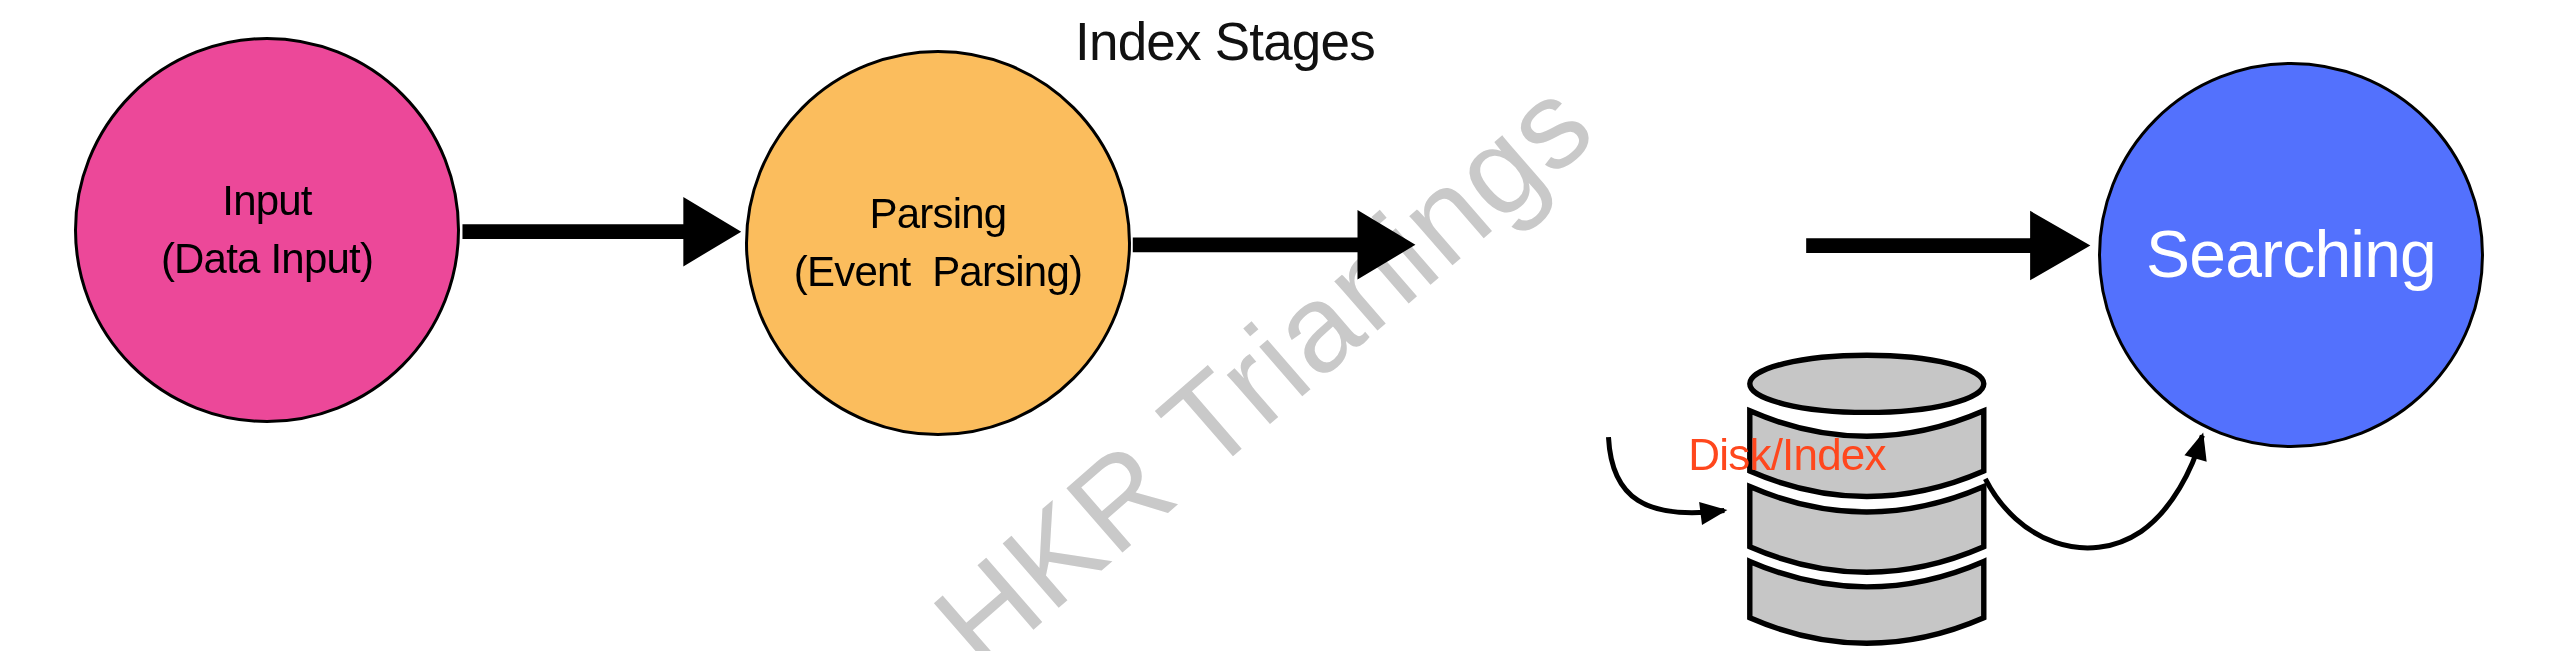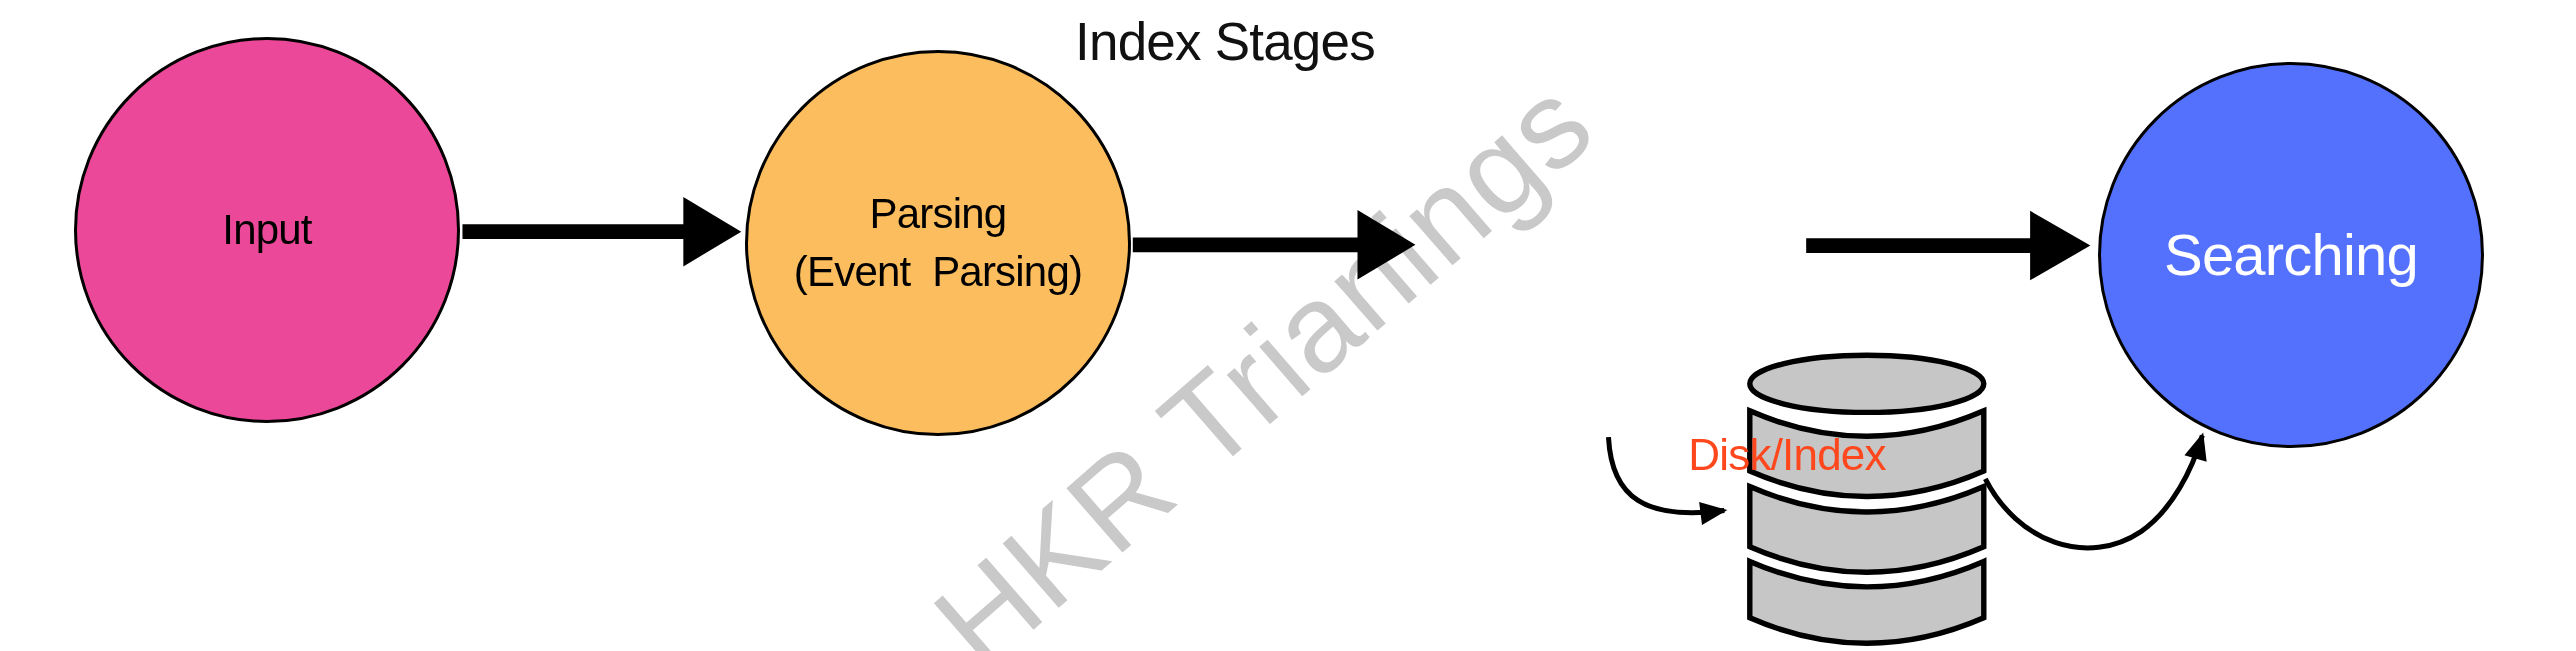--- a/index.html
+++ b/index.html
@@ -63,21 +63,21 @@
     align-items: center;
     gap: 9.3px;
     text-align: center;
     font-size: 42px;
     letter-spacing: -0.8px;
     line-height: 1.15;
     color: #000000;
     white-space: pre-wrap;
   }
   .stage-label.big {
-    font-size: 58px;
+    font-size: 66px;
   }
   #stage-input    { left: 74px;   top: 37px;  }
   #stage-parsing  { left: 745px;  top: 50px;  }
   #stage-indexing { left: 1419px; top: 49px;  }
   #stage-searching{ left: 2098px; top: 62px;  }
   svg.layer {
     position: absolute;
     left: 0;
     top: 0;
     z-index: 3;
@@ -98,20 +98,21 @@
 
 <div class="canvas">
 
   <div class="watermark">HKR Trianings</div>
 
   <div class="page-title">Index Stages</div>
 
   <div class="stage" id="stage-input" style="background-color: #ec4899;">
     <div class="stage-label" style="color: rgb(0, 0, 0);">
       <div>Input</div>
+      <div>(Data Input)</div>
     </div>
   </div>
 
   <div class="stage" id="stage-parsing" style="background-color: rgb(251, 189, 93);">
     <div class="stage-label" style="color: rgb(0, 0, 0);">
       <div>Parsing</div>
       <div>(Event  Parsing)</div>
     </div>
   </div>
 

